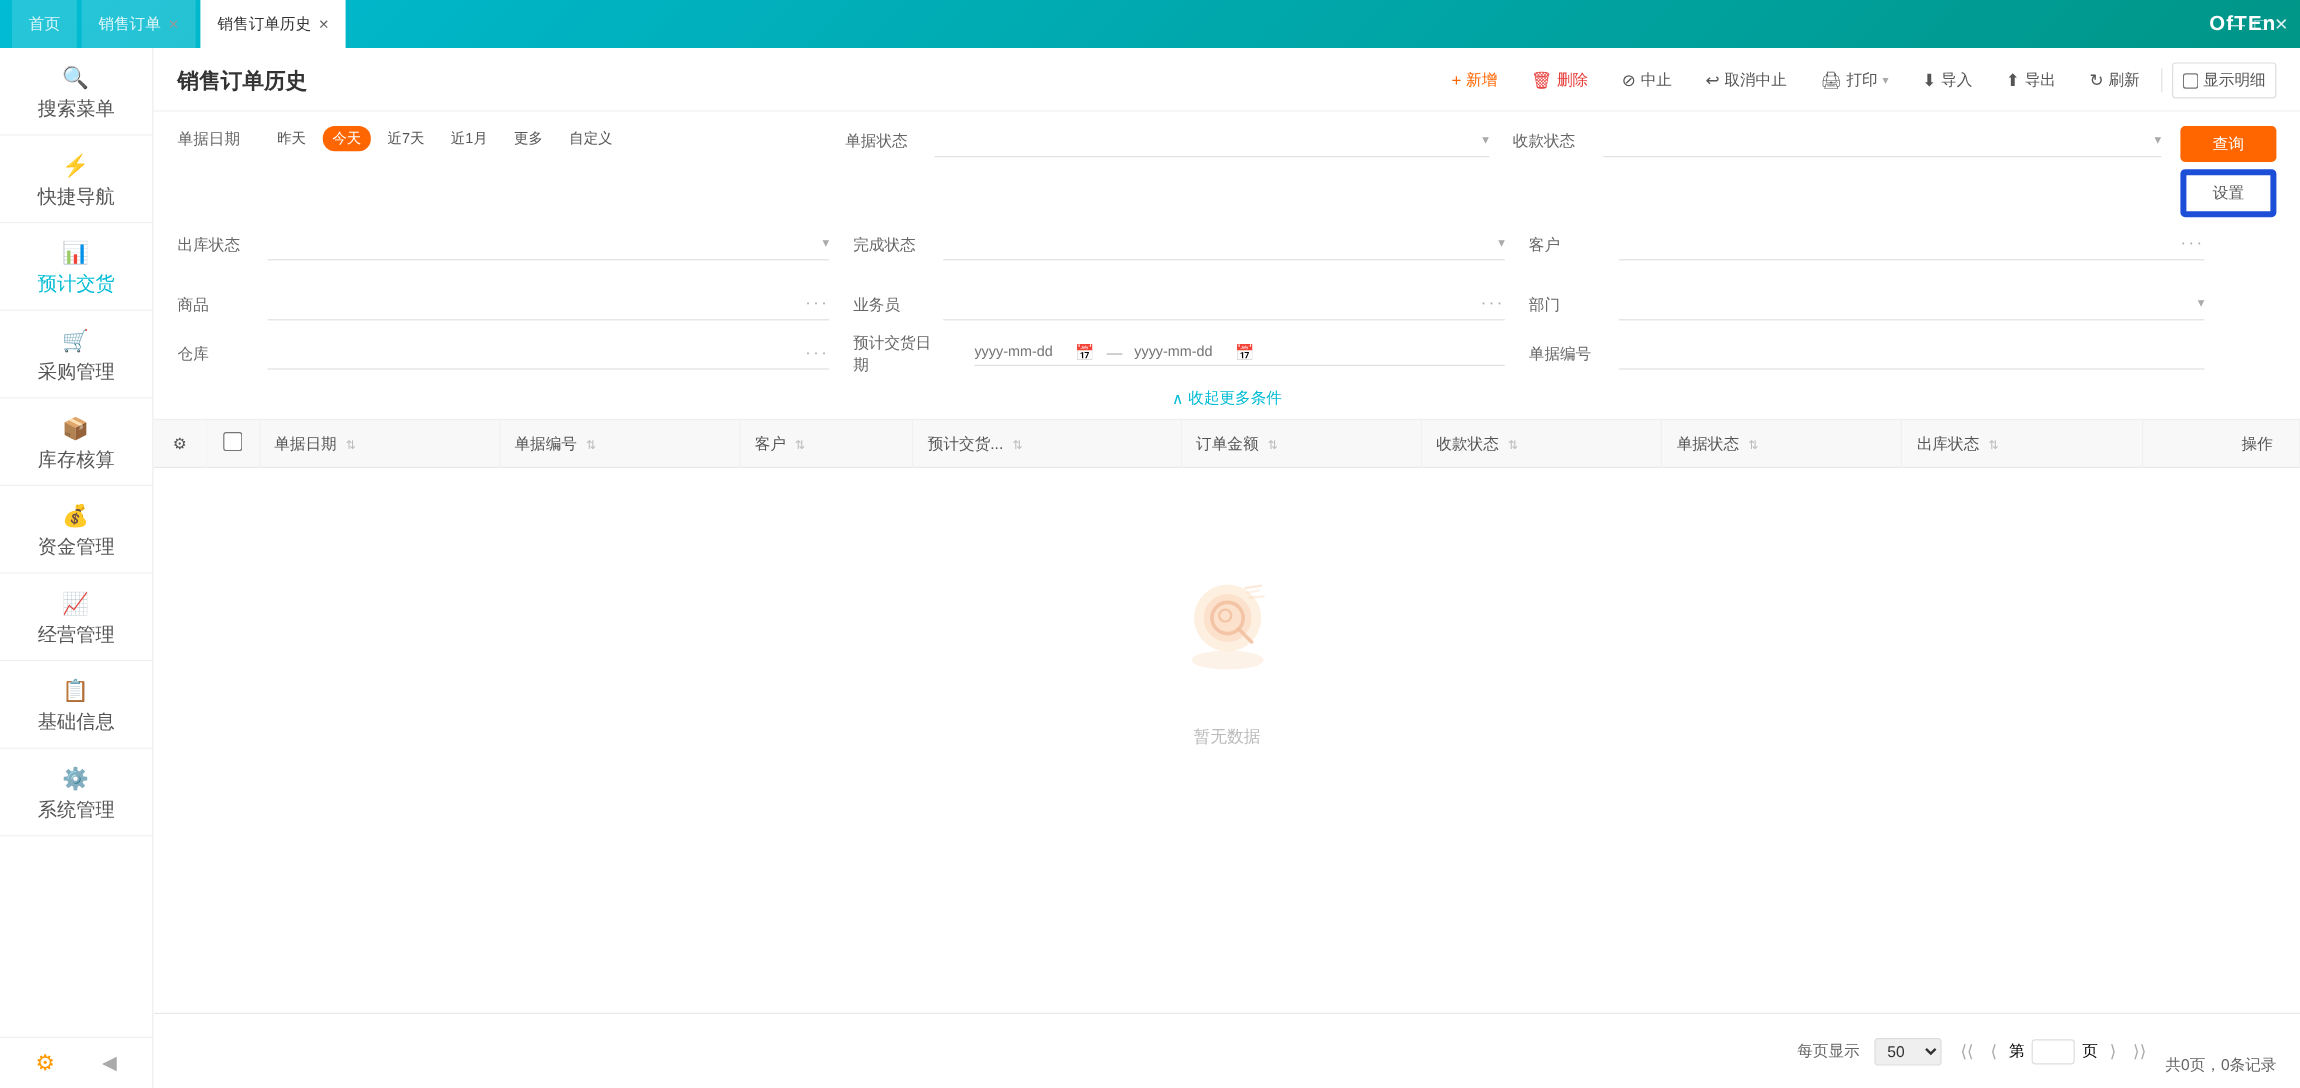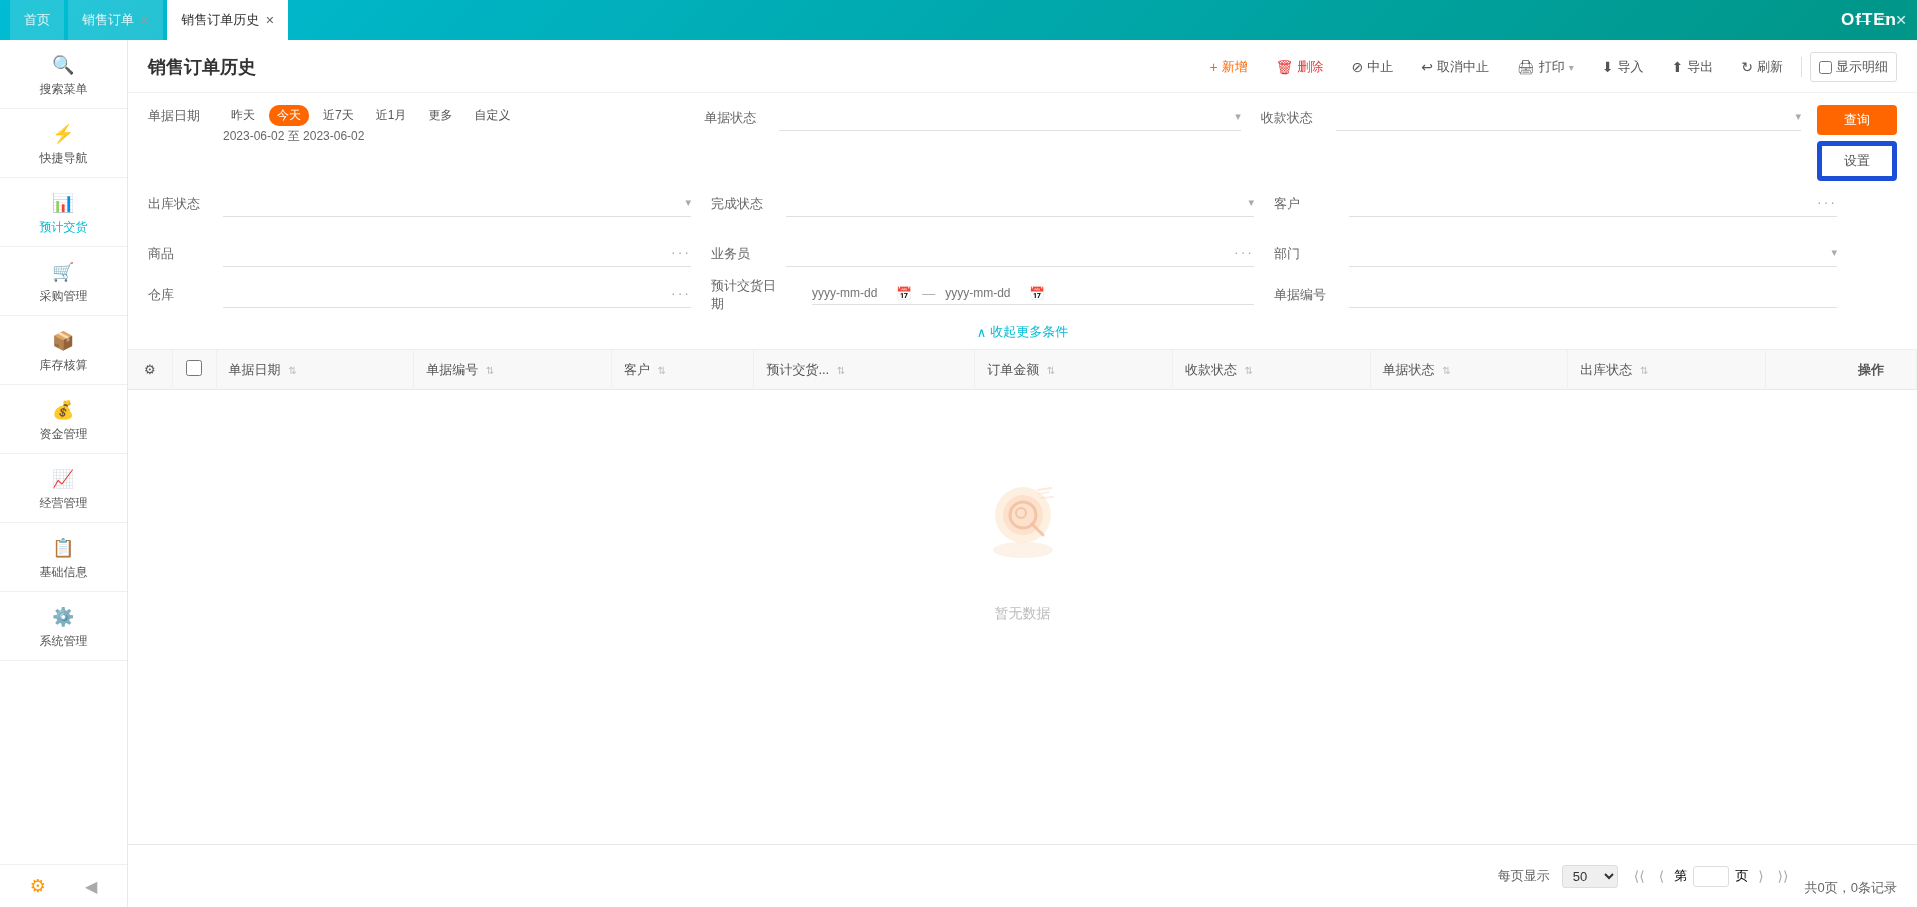--- a/index.html
+++ b/index.html
@@ -83,21 +83,21 @@
     }
     .sidebar-item.active { color: #00bcd4; }
     .sidebar-icon {
       font-size: 18px;
       width: 22px;
       height: 22px;
       display: flex;
       align-items: center;
       justify-content: center;
     }
-    .sidebar-label { font-size: 12px; }
+    .sidebar-label { font-size: 16px; }
     .sidebar-bottom {
       margin-top: auto;
       display: flex;
       align-items: center;
       justify-content: space-around;
       padding: 10px;
       border-top: 1px solid #f0f0f0;
     }
     .sidebar-bottom-icon {
       font-size: 18px;
@@ -491,23 +491,20 @@
             <span class="fg-label">单据日期</span>
             <div style="display:flex; align-items:center; gap:6px; margin-right:20px;">
               <span class="date-tab">昨天</span>
               <span class="date-tab active" style="background:#ff6600; color:#fff; padding:2px 8px; border-radius:10px; font-size:12px;">今天</span>
               <span class="date-tab">近7天</span>
               <span class="date-tab">近1月</span>
               <span class="date-tab">更多</span>
               <span class="date-tab">自定义</span>
             </div>
           </div>
-          <div style="display:flex; align-items:center; padding-left:75px; margin-top:2px;">
-            <span style="font-size:12px; color:#666;">2023-06-02 至 2023-06-02</span>
-          </div>
         </div>
 
         <div style="display:flex; align-items:center; flex:1; margin-right:0;">
           <span class="fg-label">单据状态</span>
           <div class="fg-input" style="flex:1; margin-right:20px;">
             <span></span>
             <span class="chevron-down">▾</span>
           </div>
         </div>
 
@@ -640,21 +637,21 @@
               <span class="sort-icon">⇅</span>
             </th>
             <th>
               <span>单据状态</span>
               <span class="sort-icon">⇅</span>
             </th>
             <th>
               <span>出库状态</span>
               <span class="sort-icon">⇅</span>
             </th>
-            <th style="text-align:right; padding-right:32px;font-weight:bold;">
+            <th style="text-align:right; padding-right:22px;">
               <span>操作</span>
             </th>
           </tr>
         </thead>
         <tbody>
         </tbody>
       </table>
 
       <div class="empty-state">
         <div class="empty-icon">

